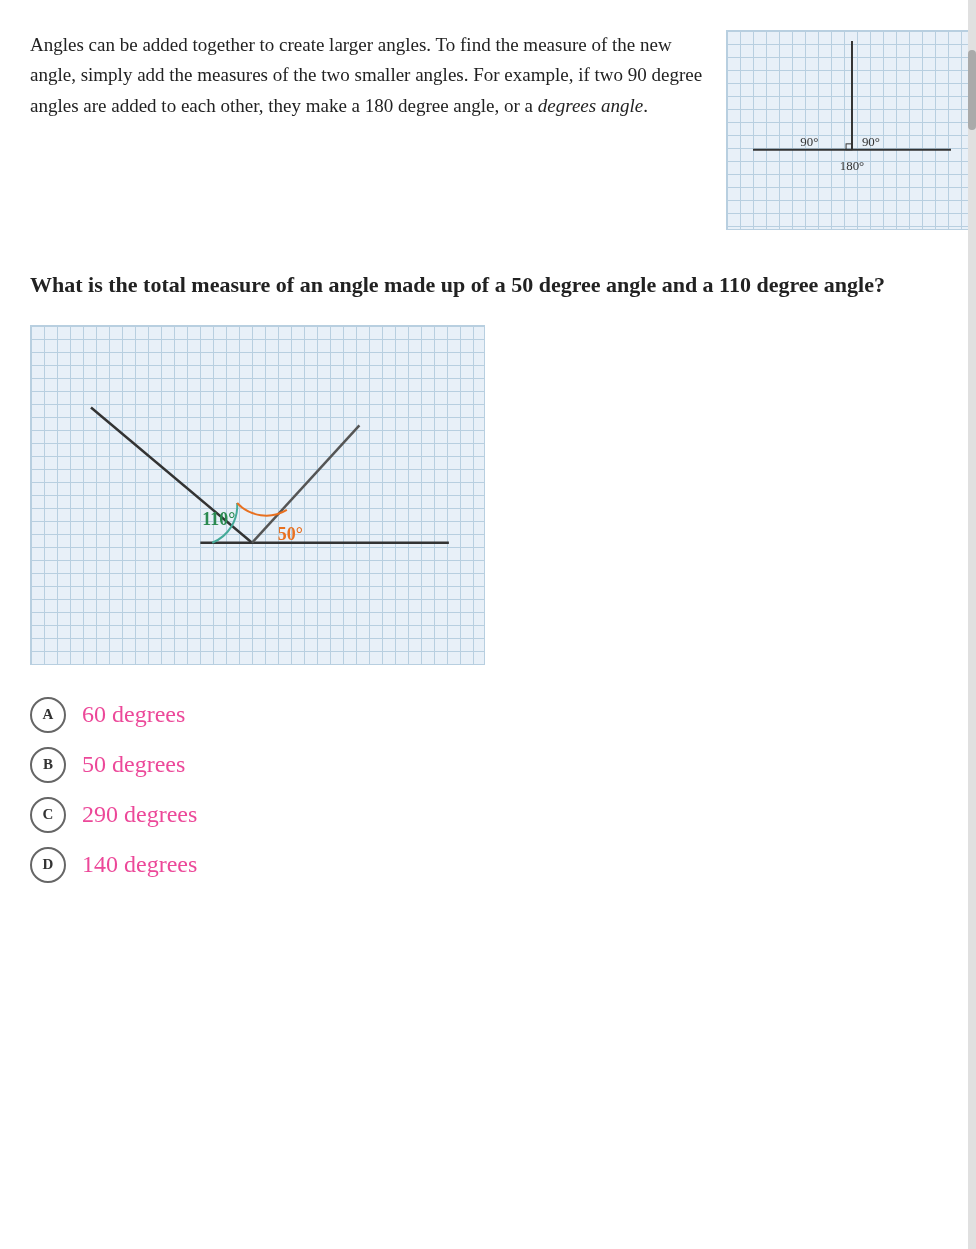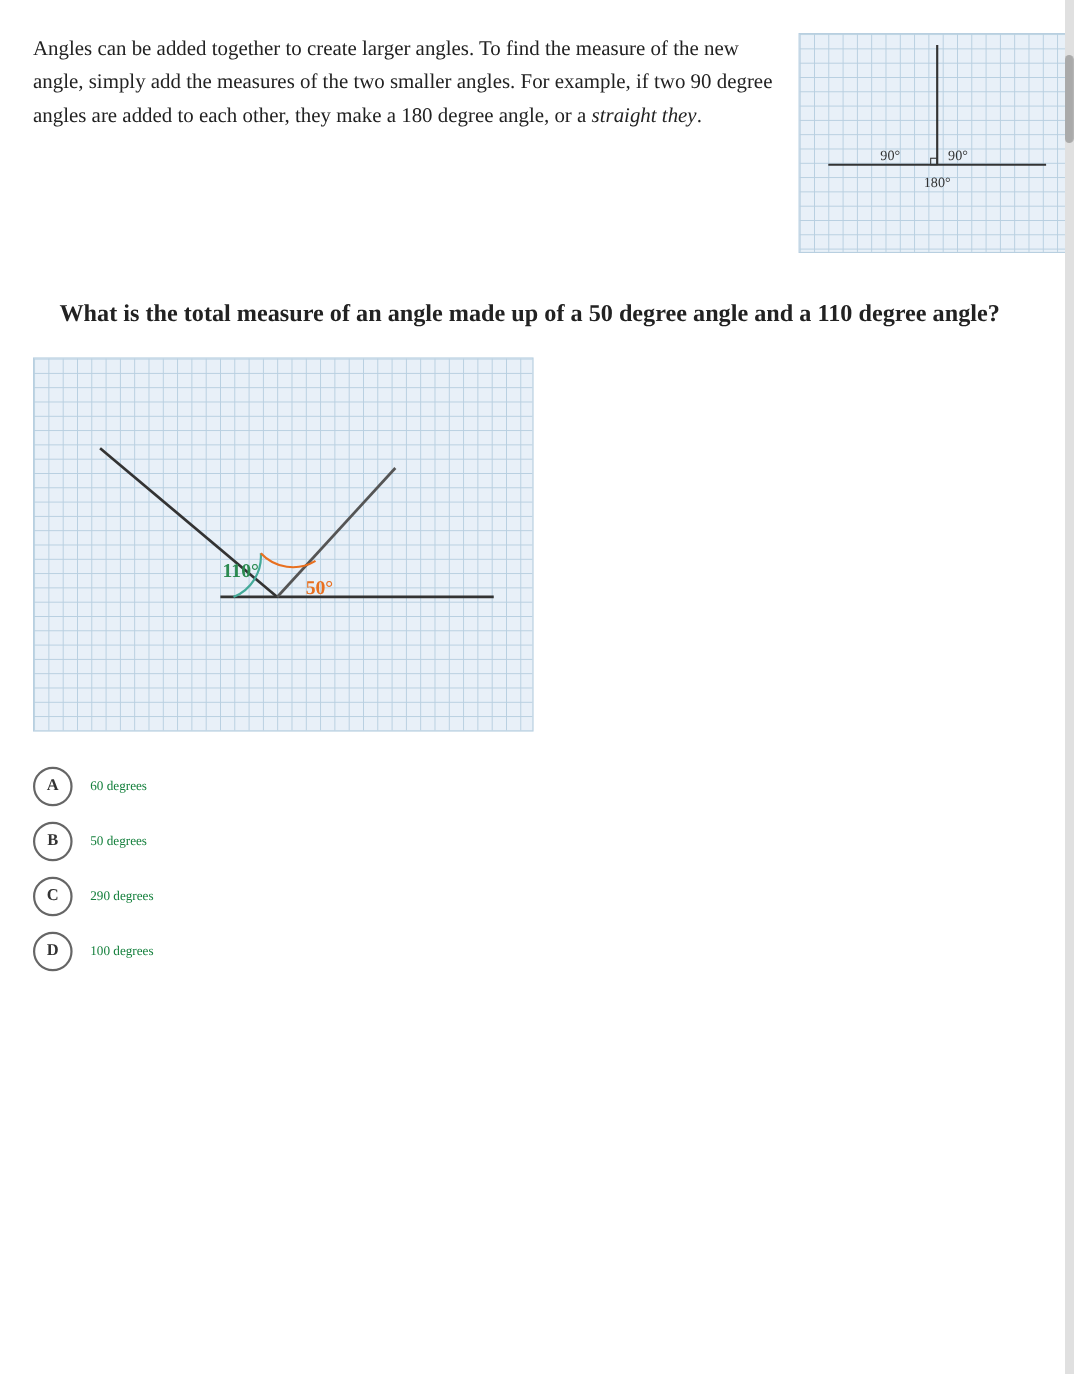--- a/index.html
+++ b/index.html
@@ -54,21 +54,20 @@
       width: 100%; height: 100%;
     }
     .question-section {
       margin-bottom: 24px;
     }
     .question-text {
       font-size: 22px;
       font-weight: bold;
       line-height: 1.4;
       margin-bottom: 24px;
-      margin-left: 24px;
     }
     .angle-diagram-container {
       margin-bottom: 32px;
     }
     .answer-options {
       display: flex;
       flex-direction: column;
       gap: 14px;
     }
     .answer-option {
@@ -85,22 +84,22 @@
       display: flex;
       align-items: center;
       justify-content: center;
       font-size: 15px;
       font-weight: bold;
       color: #333;
       flex-shrink: 0;
       background: #fff;
     }
     .option-label {
-      font-size: 12px;
-      color: #15803d;
+      font-size: 24px;
+      color: #ec4899;
     }
     .scrollbar-track {
       position: fixed;
       right: 0;
       top: 0;
       width: 8px;
       height: 100%;
       background: #e0e0e0;
     }
     .scrollbar-thumb {
@@ -113,21 +112,21 @@
     }
   </style>
 </head>
 <body>
 
 <div class="page">
 
   <div class="intro-section">
     <div class="intro-text">
       <span>Angles can be added together to create larger angles. To find the measure of the new angle, simply add the measures of the two smaller angles. For example, if two 90 degree angles are added to each other, they make a 180 degree angle, or a</span>
-      <span style="font-style:italic;">straight they</span><span>.</span>
+      <span style="font-style:italic;">degrees angle</span><span>.</span>
     </div>
     <div class="grid-diagram">
       <div class="grid-paper grid-paper-small">
         <svg class="diagram-svg" viewBox="0 0 220 200">
 
           <line x1="110" y1="10" x2="110" y2="120" stroke="#333" stroke-width="2"></line>
 
           <line x1="10" y1="120" x2="210" y2="120" stroke="#333" stroke-width="2"></line>
 
           <text x="76" y="116" font-size="13" font-family="Georgia,serif" fill="#333" text-anchor="end">90°</text>
@@ -181,21 +180,21 @@
       <div class="answer-option">
         <div class="option-circle">
           <span>C</span>
         </div>
         <span class="option-label">290 degrees</span>
       </div>
       <div class="answer-option">
         <div class="option-circle">
           <span>D</span>
         </div>
-        <span class="option-label">100 degrees</span>
+        <span class="option-label">140 degrees</span>
       </div>
     </div>
   </div>
 </div>
 
 <div class="scrollbar-track">
   <div class="scrollbar-thumb"></div>
 </div>
 
 </body></html>

